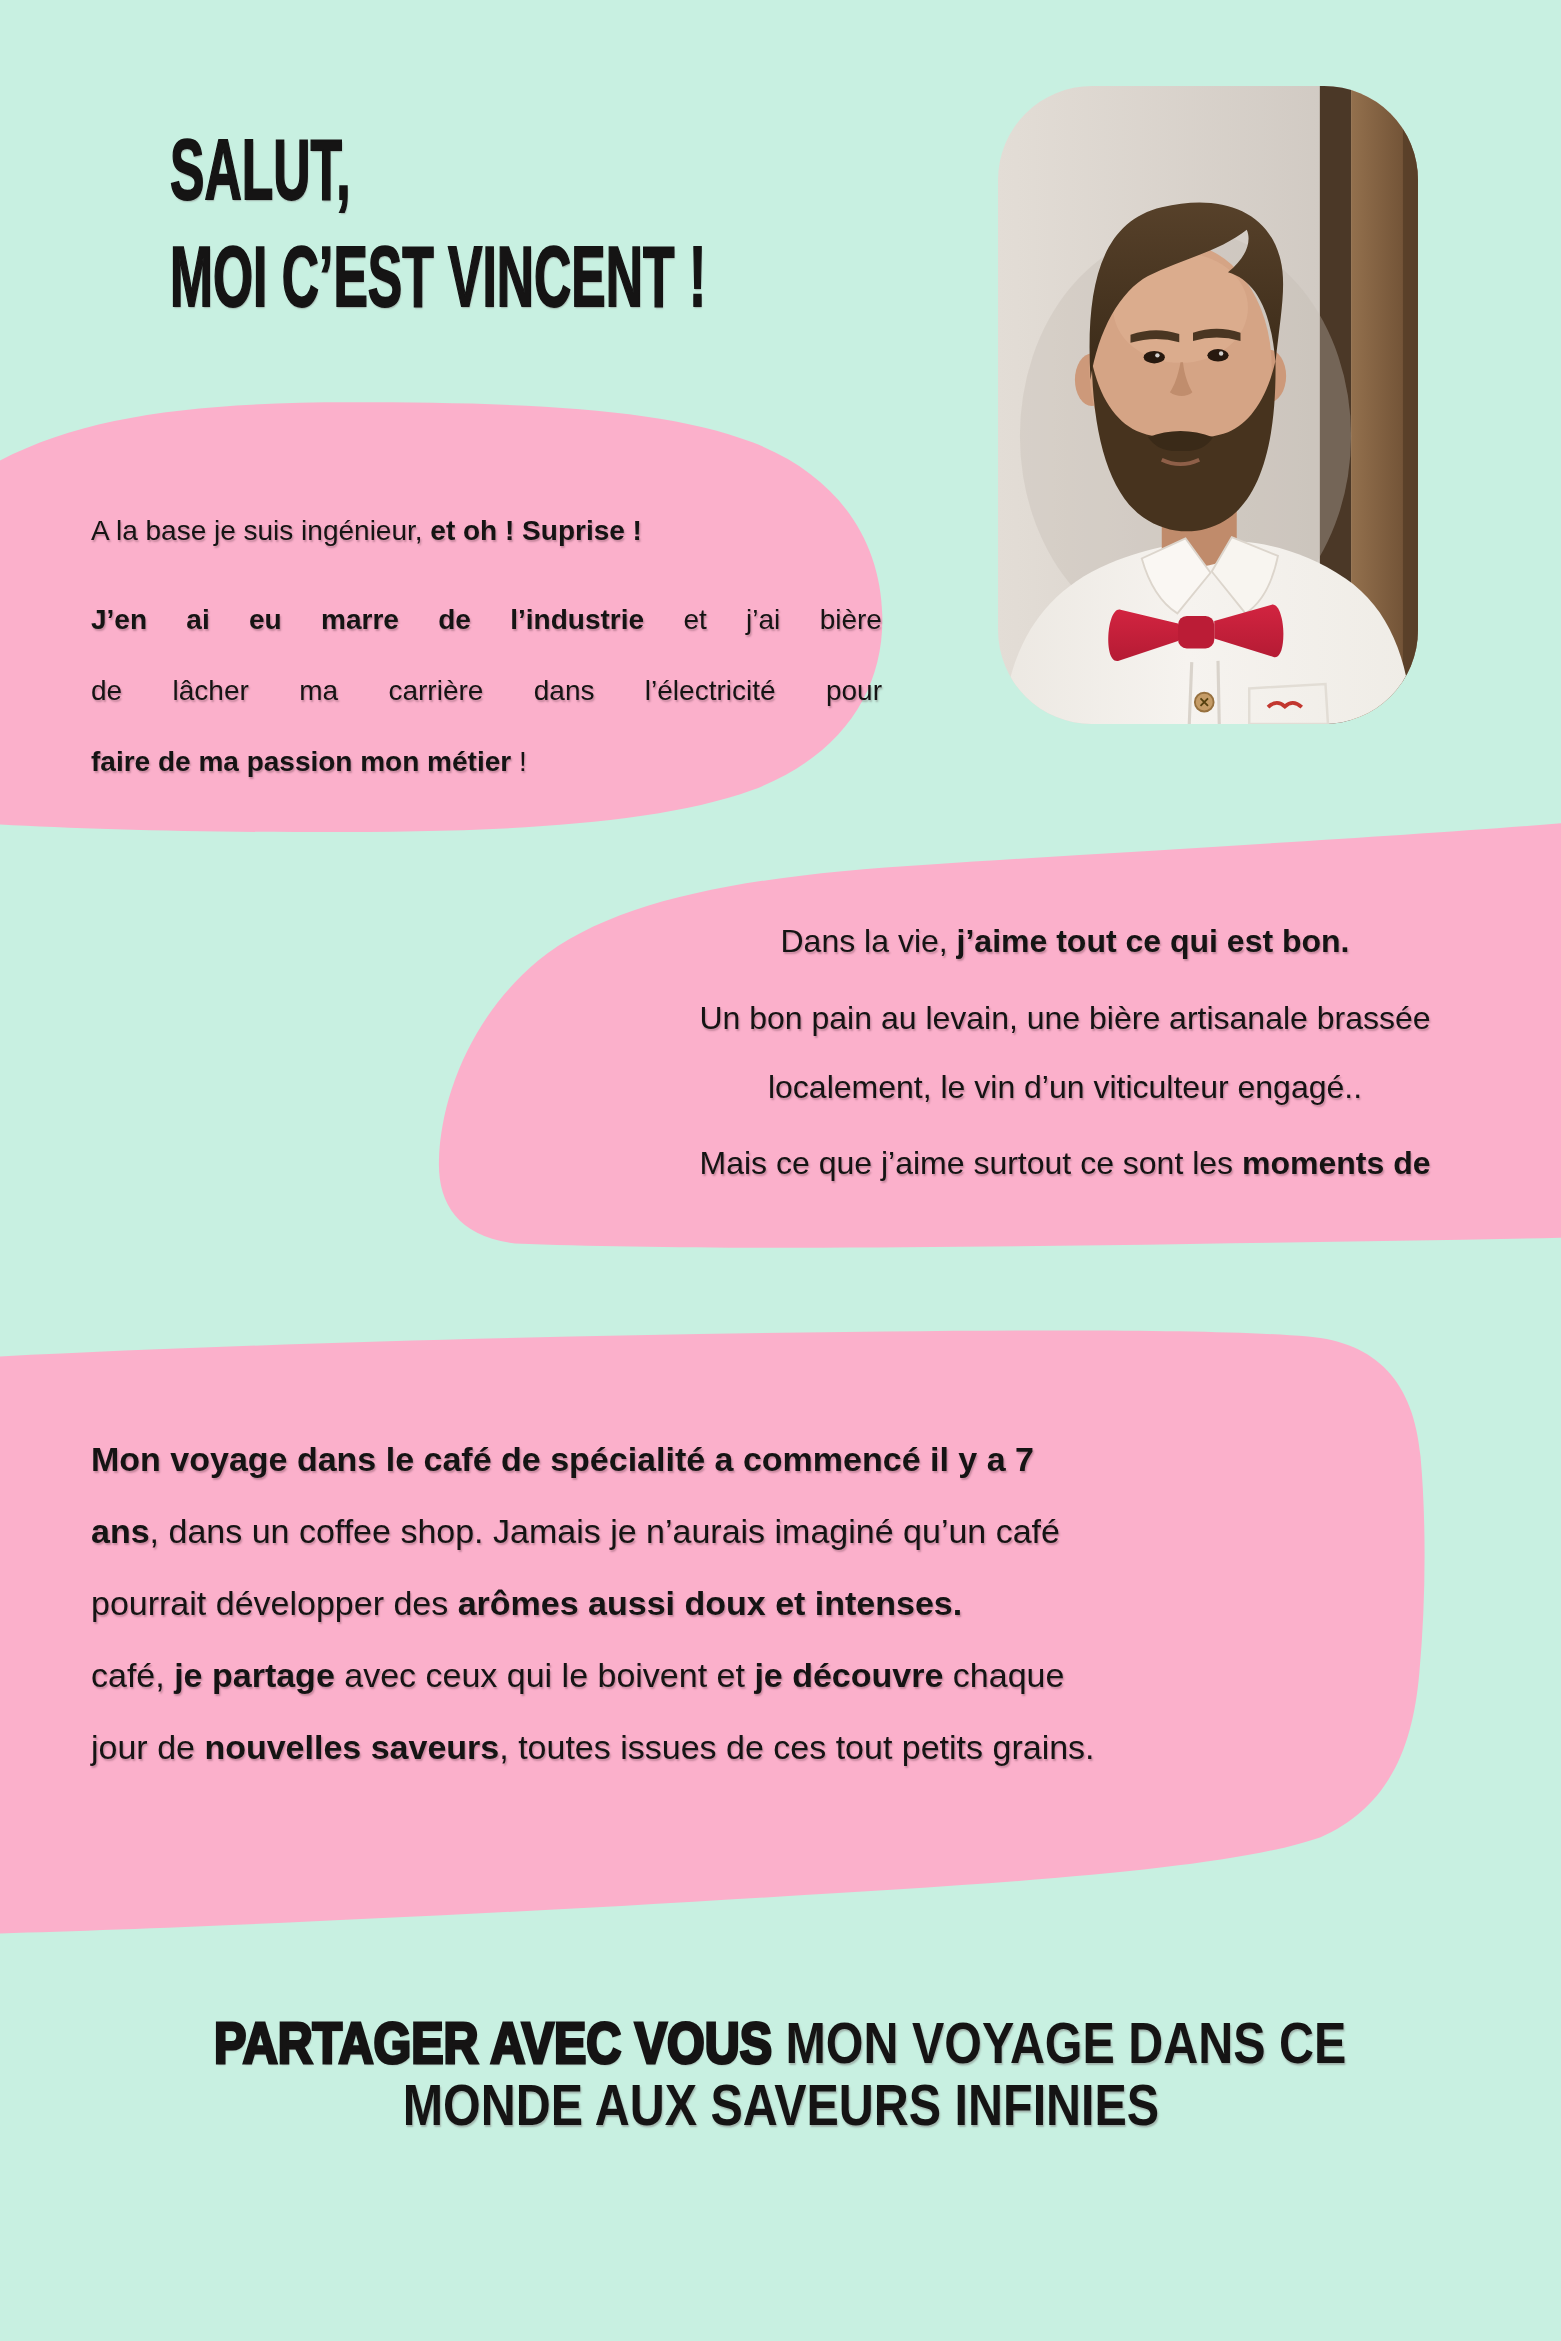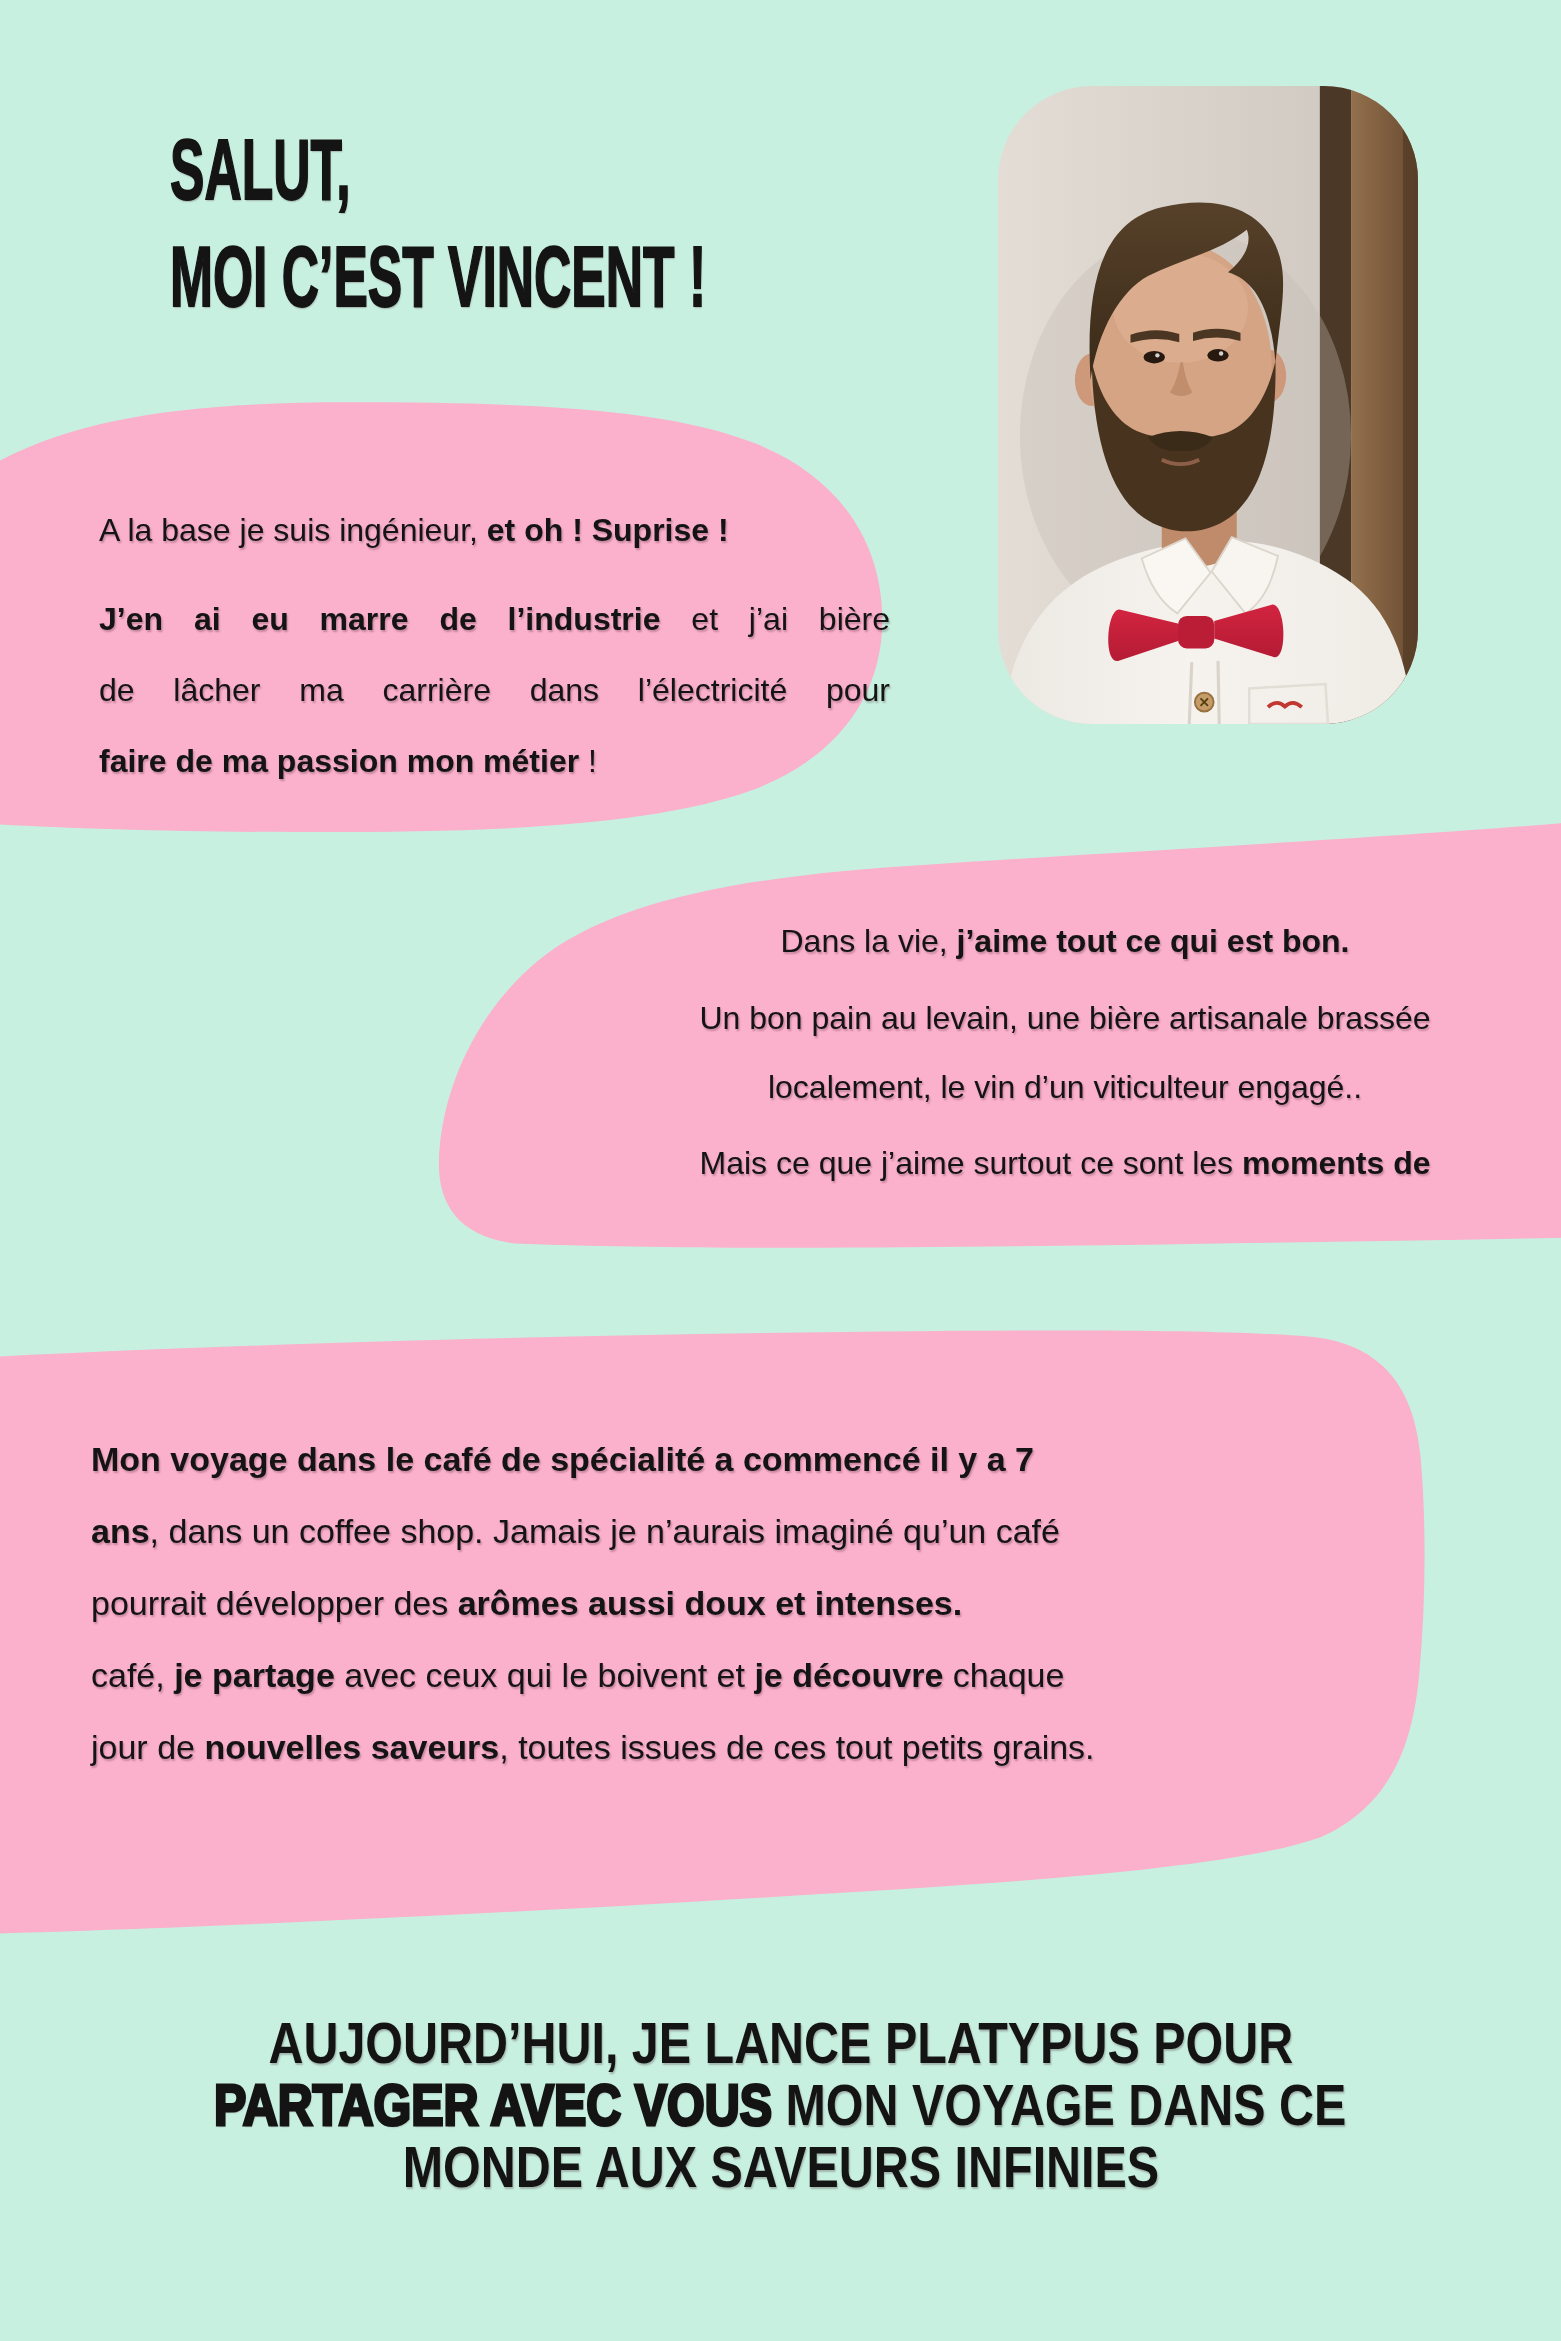--- a/index.html
+++ b/index.html
@@ -18,21 +18,21 @@
   .seg{font-weight:400}
   .seg.b{font-weight:700}
 
   
   #title{left:170px;top:116px;font-size:86px;font-weight:700}
   #title .line{line-height:107px}
   #title .cx{display:inline-block;white-space:nowrap;transform:scaleX(.60);transform-origin:0 60%;-webkit-text-stroke:1.9px var(--ink,#151414)}
   #title .seg{font-weight:700}
 
   
-  #intro-text{left:99px;top:495px;width:791px;font-size:32px}
+  #intro-text{left:91px;top:495px;width:791px;font-size:28px}
   #intro-text .line{line-height:71px}
   #intro-text .line.gap-md{margin-top:17.5px}
 
   
   #likes-text{right:59px;top:907px;width:874px;font-size:32px;text-align:center}
   #likes-text .line{line-height:69px}
   #likes-text .line.gap-sm{margin-top:7.5px}
 
   
   #journey-text{left:91px;top:1423px;width:1090px;font-size:34px}
@@ -167,17 +167,16 @@
 
 <div id="journey-text" class="textblock">
     <div class="line"><span class="seg b">Mon voyage dans le café de spécialité a commencé il y a 7</span></div>
     <div class="line"><span class="seg b">ans</span><span class="seg">, dans un coffee shop. Jamais je n’aurais imaginé qu’un café</span></div>
     <div class="line"><span class="seg">pourrait développer des </span><span class="seg b">arômes aussi doux et intenses.</span></div>
     <div class="line"><span class="seg">café, </span><span class="seg b">je partage</span><span class="seg"> avec ceux qui le boivent et </span><span class="seg b">je découvre</span><span class="seg"> chaque</span></div>
     <div class="line"><span class="seg">jour de </span><span class="seg b">nouvelles saveurs</span><span class="seg">, toutes issues de ces tout petits grains.</span></div>
   </div>
 
 <div id="footer-text" class="textblock">
-    <div class="line"><span class="cx"><span class="seg">AUJOURD’HUI, JE LANCE PLATYPUS POUR</span></span></div>
     <div class="line"><span class="cx"><span class="seg b">PARTAGER AVEC VOUS</span><span class="seg"> MON VOYAGE DANS CE</span></span></div>
     <div class="line"><span class="cx"><span class="seg">MONDE AUX SAVEURS INFINIES</span></span></div>
   </div>
 
 
 </body></html>

